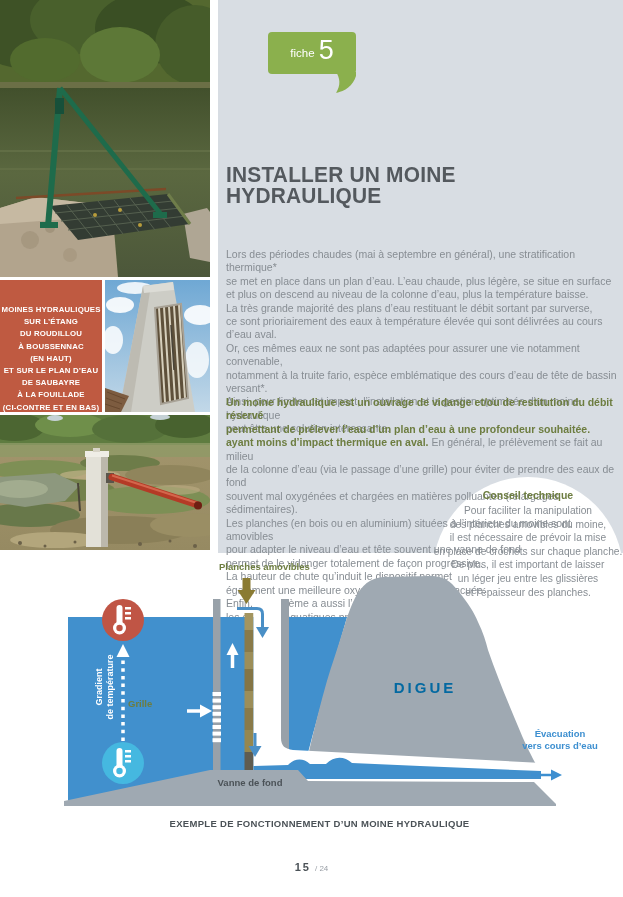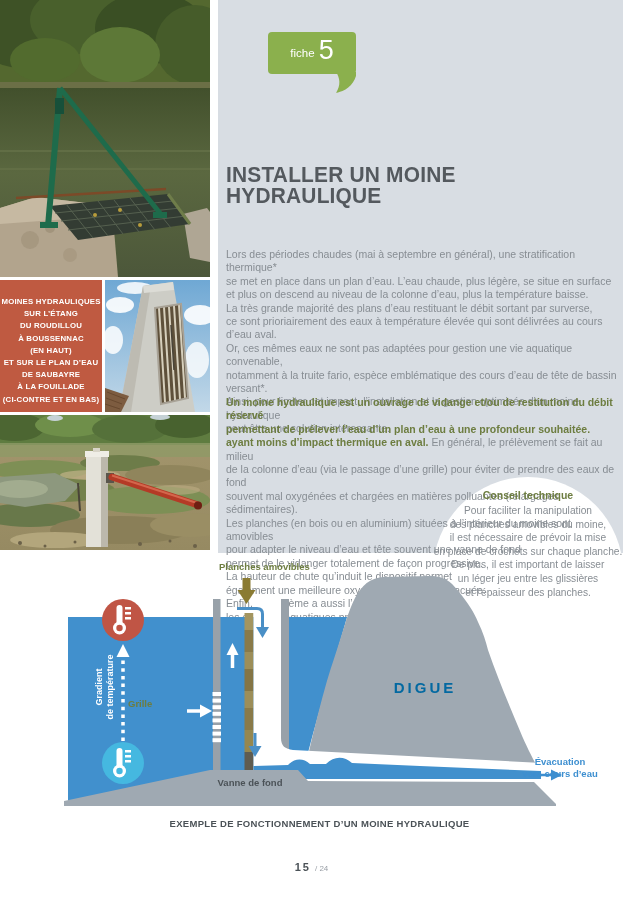--- a/index.html
+++ b/index.html
@@ -7,21 +7,21 @@
         font-family:"Liberation Sans", sans-serif;}
   .abs{position:absolute;}
   
   .bg-panel{left:0;top:0;width:623px;height:553px;background:#d8dde3;}
   
   .photo-col{left:0;top:0;width:218px;height:553px;background:#ffffff;}
   .photo{position:absolute;overflow:hidden;}
   .photo svg{display:block;}
   
   .caption-box{left:0;top:280px;width:102px;height:132px;background:#bf5a41;
-               color:#fff;text-align:center;padding-top:16px;box-sizing:border-box;}
+               color:#fff;text-align:center;padding-top:24px;box-sizing:border-box;}
   .caption-box div{font-size:7.8px;font-weight:bold;line-height:12.2px;letter-spacing:.2px;}
   
   .fiche-bubble{left:268px;top:32px;width:88px;height:42px;background:#8bb04d;border-radius:4px;
                 display:flex;align-items:center;justify-content:center;color:#fff;}
   .fiche-bubble .lbl{font-size:11.5px;}
   .fiche-bubble .num{font-size:27px;font-weight:300;margin-left:4px;margin-top:-6px;}
   .fiche-tail{left:336px;top:72px;}
   
   .title{left:226px;top:164px;font-size:22.5px;font-weight:bold;color:#54595e;
          line-height:21px;transform:scaleX(.93);transform-origin:0 0;letter-spacing:.2px;}
@@ -37,21 +37,21 @@
   
   .dlabel{font-size:9.5px;font-weight:bold;color:#6d7d40;}
   .planches-label{left:219px;top:561px;}
   .grille-label{left:128px;top:698px;width:56px;text-align:left;}
   .vanne-label{left:210px;top:777px;width:80px;text-align:center;color:#4b5257;}
   .gradient-label{left:57px;top:676px;width:96px;height:22px;text-align:center;color:#fff;
                   font-size:9px;font-weight:bold;line-height:10.5px;transform:rotate(-90deg);}
   .digue-label{left:370px;top:679px;width:110px;text-align:center;color:#0369a1;
                font-size:15px;font-weight:bold;letter-spacing:3px;}
   .evac-label{left:518px;top:728px;width:84px;text-align:center;color:#3d8fd0;
-              font-size:9.5px;font-weight:bold;line-height:11.5px;margin-top:28px;}
+              font-size:9.5px;font-weight:bold;line-height:11.5px;}
   .diagram-caption{left:8px;top:818px;width:623px;text-align:center;font-size:9.5px;
                    font-weight:bold;color:#4b5257;letter-spacing:.3px;}
   
   .footer{left:0;top:857px;width:623px;text-align:center;}
   .footer .num{font-size:11px;font-weight:bold;color:#4b5257;letter-spacing:2px;}
   .footer .total{font-size:8px;color:#989ea5;margin-left:4px;}
   svg.diagram{position:absolute;left:0;top:0;width:623px;height:897px;}
 </style>
 </head>
 <body>
@@ -205,21 +205,21 @@
     <div>INSTALLER UN MOINE</div>
     <div>HYDRAULIQUE</div>
   </div>
 
   <div class="abs textblock" style="top:228px">
       <div class="t-line">Lors des périodes chaudes (mai à septembre en général), une stratification thermique*</div>
       <div class="t-line">se met en place dans un plan d’eau. L’eau chaude, plus légère, se situe en surface</div>
       <div class="t-line">et plus on descend au niveau de la colonne d’eau, plus la température baisse.</div>
       <div class="t-line">La très grande majorité des plans d’eau restituant le débit sortant par surverse,</div>
       <div class="t-line">ce sont prioriairement des eaux à température élevée qui sont délivrées au cours d’eau aval.</div>
-      <div class="t-line">Or, ces mêmes eaux ne sont pas adaptées pour gestion une vie aquatique convenable,</div>
+      <div class="t-line">Or, ces mêmes eaux ne sont pas adaptées pour assurer une vie notamment convenable,</div>
       <div class="t-line">notamment à la truite fario, espèce emblématique des cours d’eau de tête de bassin versant*.</div>
       <div class="t-line">Ainsi, pour limiter cet impact, l’installation et la gestion optimisée d’un moine hydraulique</div>
       <div class="t-line">peut être une solution intéressante.</div>
     </div>
 
   <div class="abs textblock" style="top:376px">
     <div>
         <div class="t-line em">Un moine hydraulique est un ouvrage de vidange et/ou de restitution du débit réservé</div>
         <div class="t-line em">permettant de prélever l’eau d’un plan d’eau à une profondeur souhaitée.</div>
       </div>

